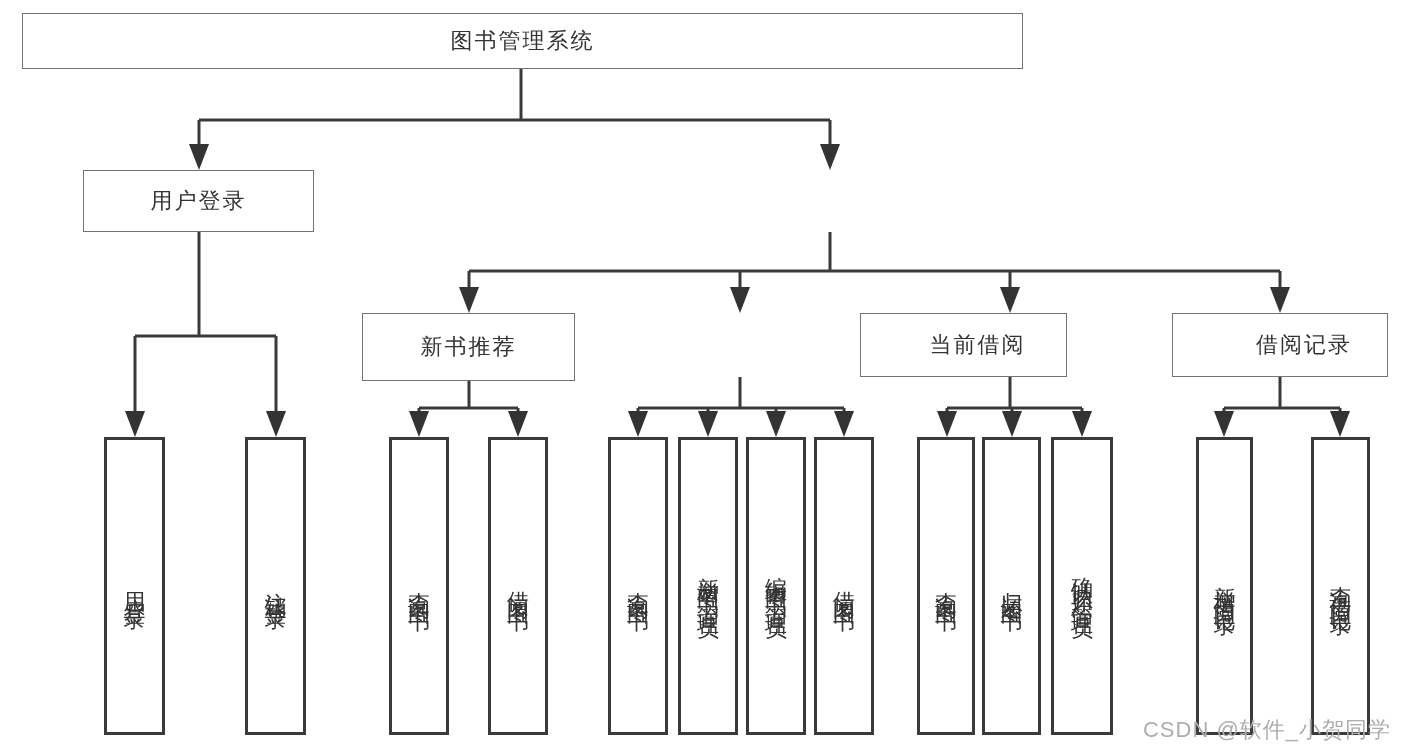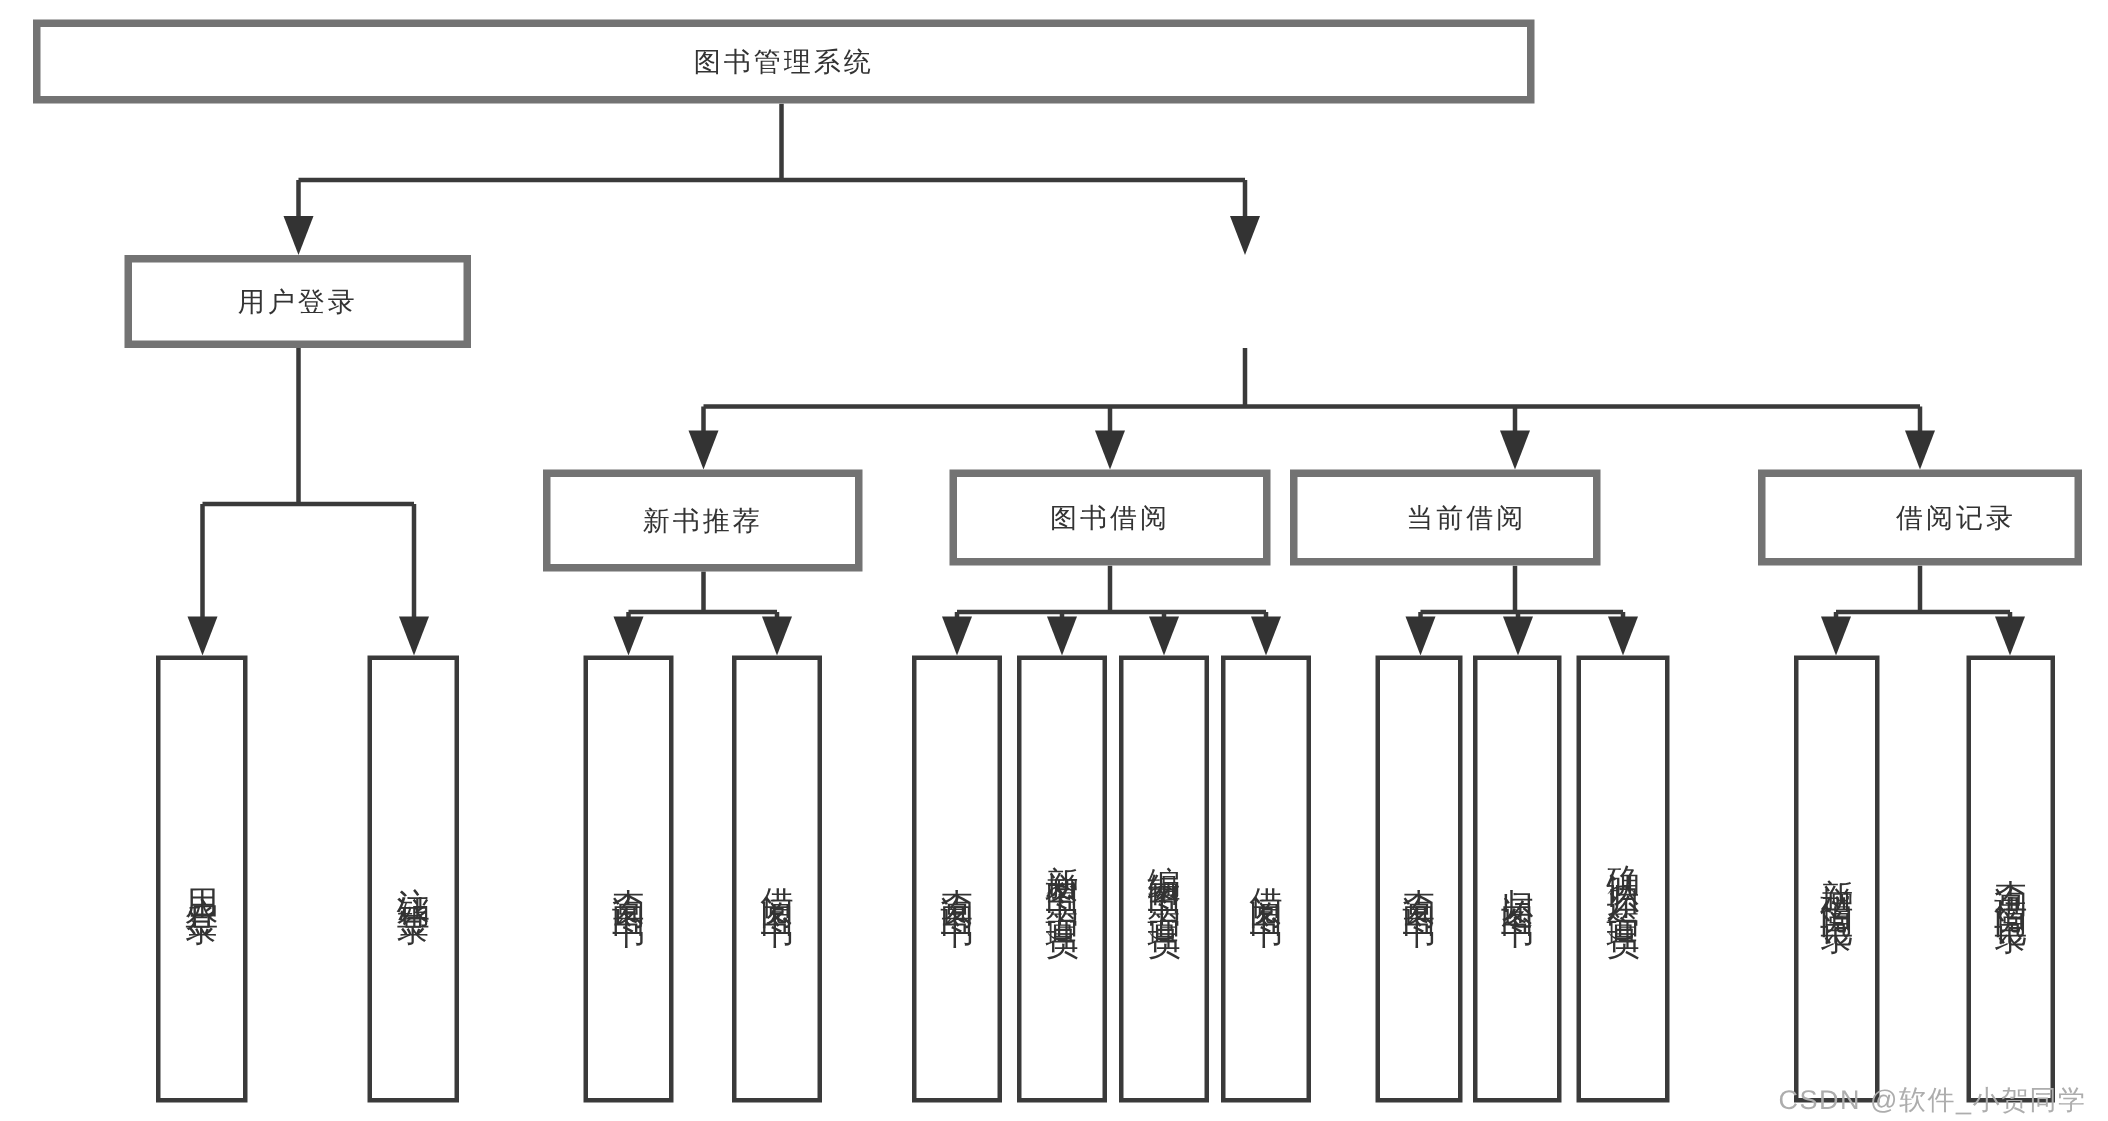--- a/index.html
+++ b/index.html
@@ -10,25 +10,25 @@
     background: #ffffff;
     overflow: hidden;
     font-family: "Liberation Sans", sans-serif;
     color: #333333;
   }
   #wires { position: absolute; left: 0; top: 0; width: 1405px; height: 747px; }
   .node {
     position: absolute;
     box-sizing: border-box;
     background: #ffffff;
-    border: 5px solid #737373;
+    border: 1px solid #737373;
     display: flex;
     align-items: center;
     justify-content: center;
-    font-size: 18px;
+    font-size: 22px;
     letter-spacing: 2px;
     color: #333333;
     z-index: 2;
   }
   .leaf {
     position: absolute;
     top: 437px;
     height: 298px;
     box-sizing: border-box;
     background: #ffffff;
@@ -42,21 +42,21 @@
     letter-spacing: 6px;
     line-height: 1;
     color: #333333;
     z-index: 2;
     text-align: center;
   }
   #watermark {
     position: absolute;
     right: 14px;
     bottom: 2px;
-    font-size: 18px;
+    font-size: 22px;
     letter-spacing: 1px;
     color: #adadad;
     z-index: 5;
     white-space: nowrap;
   }
 </style>
 </head>
 <body>
 
 <div id="canvas">
@@ -99,21 +99,20 @@
       <polygon points="1214,411 1234,411 1224,437"></polygon>
       <polygon points="1330,411 1350,411 1340,437"></polygon>
     </g>
   </svg>
 
   <div class="node" style="left:22px; top:13px; width:1001px; height:56px;">图书管理系统</div>
 
   <div class="node" style="left:83px; top:170px; width:231px; height:62px;">用户登录</div>
 
   <div class="node" style="left:362px; top:313px; width:213px; height:68px;">新书推荐</div>
-  <div class="node" style="left:633px; top:313px; width:214px; height:64px;">图书借阅</div>
   <div class="node" style="left:860px; top:313px; width:207px; height:64px;padding-left:28px;">当前借阅</div>
   <div class="node" style="left:1172px; top:313px; width:216px; height:64px;padding-left:48px;">借阅记录</div>
 
   <div class="leaf" style="left:104px; width:61px;">用户登录</div>
   <div class="leaf" style="left:245px; width:61px;">注销登录</div>
 
   <div class="leaf" style="left:389px; width:60px;">查询图书</div>
   <div class="leaf" style="left:488px; width:60px;">借阅图书</div>
 
   <div class="leaf" style="left:608px; width:60px;">查询图书</div>

